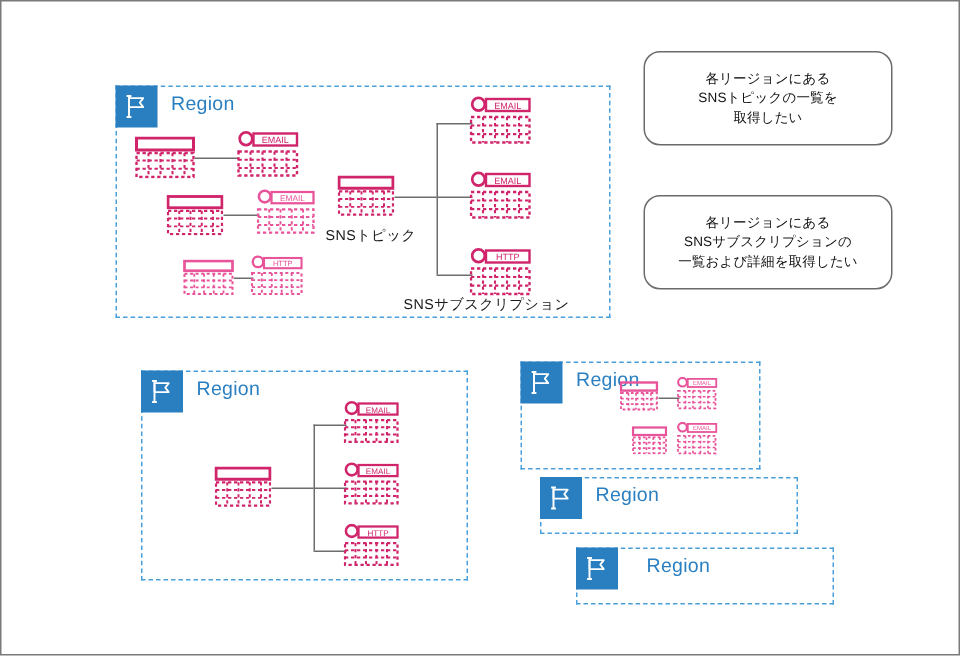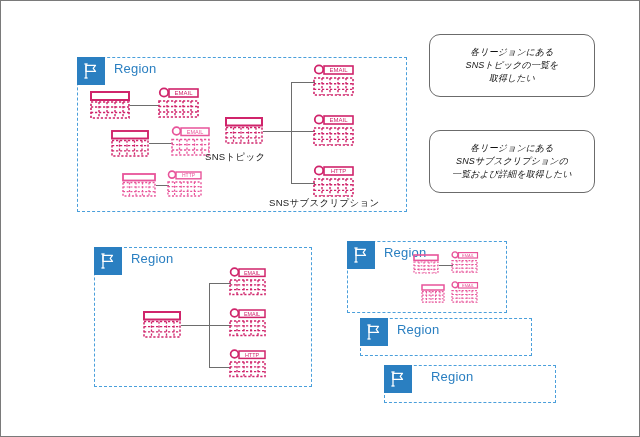--- a/index.html
+++ b/index.html
@@ -76,21 +76,20 @@
     align-items:center;
     justify-content:center;
     text-align:center;
   }
   .callout-text{
     font-size:9px;
     line-height:1.45;
     color:#111111;
     letter-spacing:.1px;
     white-space:pre-line;
-    font-style:italic;
   }
 </style>
 </head>
 <body>
 
 <div id="canvas">
 
   <div class="region" style="left:76px;top:56px;width:330px;height:155px;">
     <div class="region-badge">
       <svg width="18" height="18" viewBox="0 0 18 18" aria-hidden="true">
@@ -206,21 +205,21 @@
       <g stroke="#d0246b" stroke-width="1.3" stroke-dasharray="2.2 1.8">
         <line x1="1" y1="15.6" x2="37" y2="15.6"></line>
         <line x1="1" y1="20.9" x2="37" y2="20.9"></line>
         <line x1="8.5" y1="10.5" x2="8.5" y2="26"></line>
         <line x1="16" y1="10.5" x2="16" y2="26"></line>
         <line x1="23.5" y1="10.5" x2="23.5" y2="26"></line>
         <line x1="31" y1="10.5" x2="31" y2="26"></line>
       </g>
     </svg>
   </div>
-  <div class="dlabel" style="left:204px;top:150px;">SNSトピック</div>
+  <div class="dlabel" style="left:216px;top:150px;">SNSトピック</div>
 
   <div class="conn h" style="left:262px;top:130px;width:28px;"></div>
   <div class="conn v" style="left:290px;top:81px;height:101px;"></div>
   <div class="conn h" style="left:290px;top:81px;width:24px;"></div>
   <div class="conn h" style="left:290px;top:130px;width:24px;"></div>
   <div class="conn h" style="left:290px;top:182px;width:24px;"></div>
 
   <div class="icon" style="left:312px;top:63px;">
     <svg width="42" height="33" viewBox="0 0 42 33">
       <circle cx="6" cy="5.5" r="4.2" fill="none" stroke="#d0246b" stroke-width="1.8"></circle>

